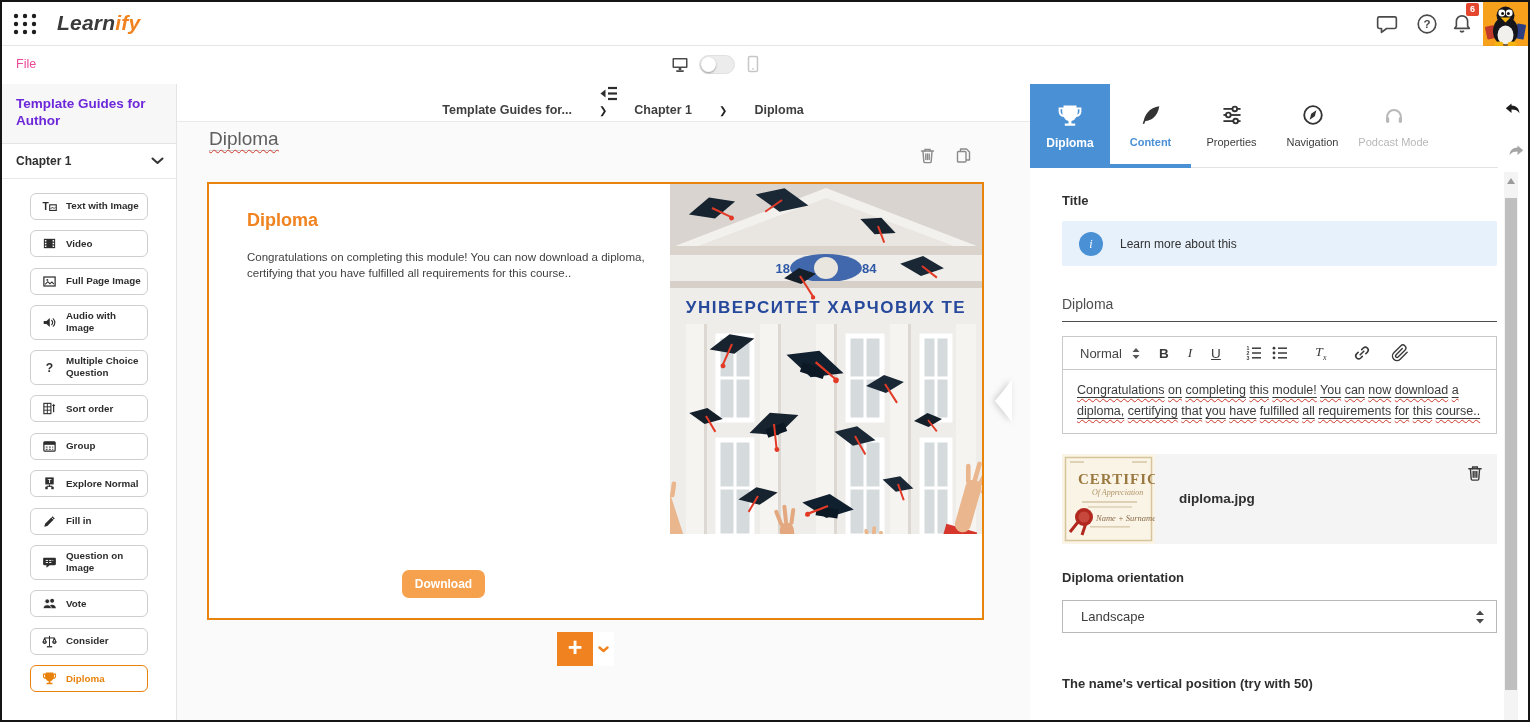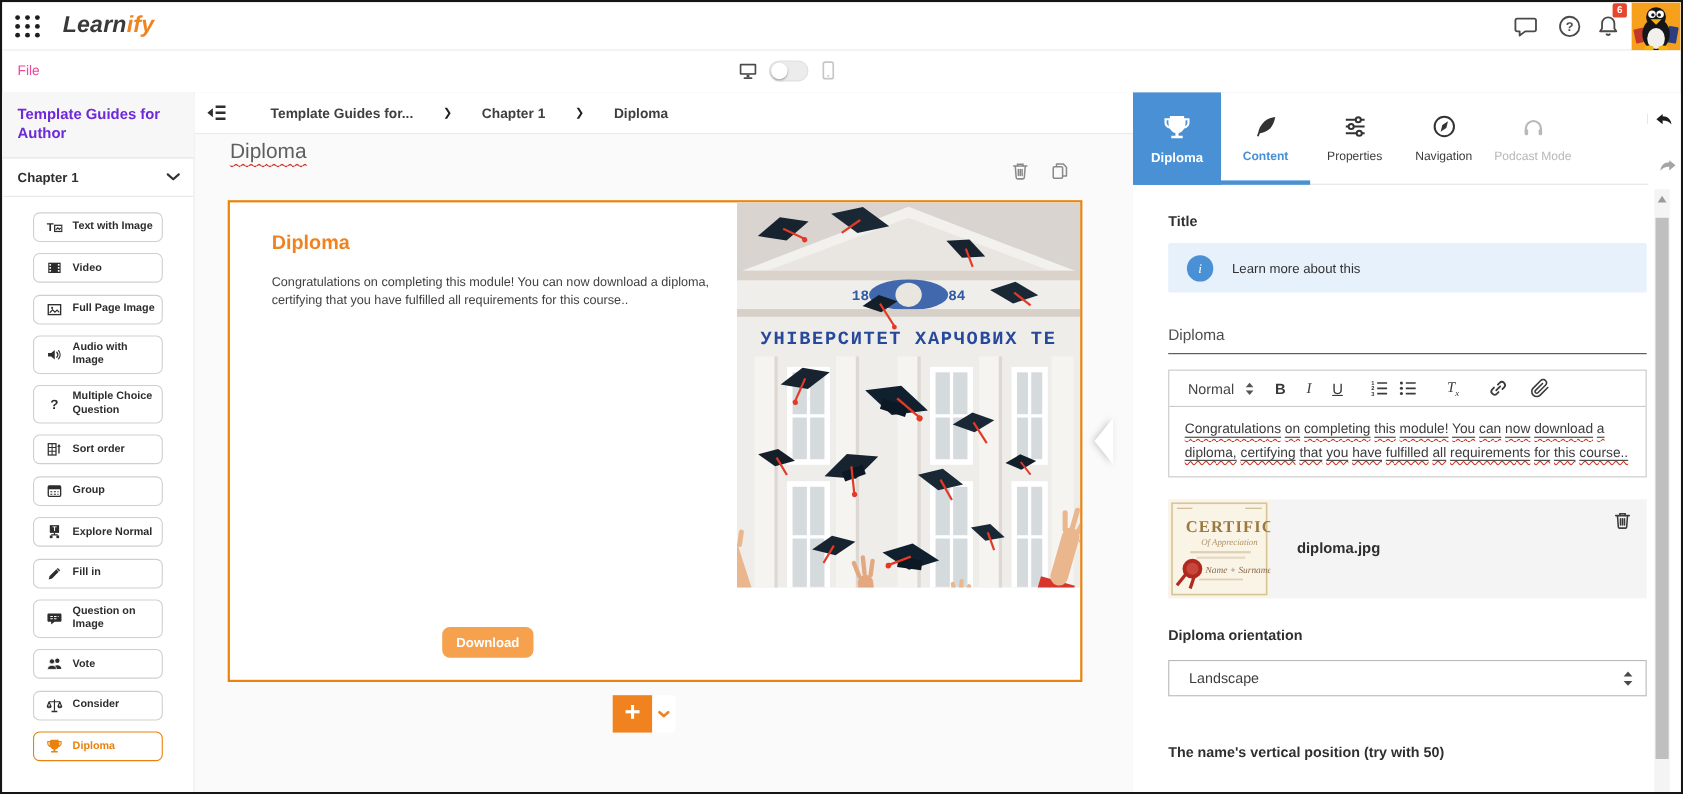--- a/index.html
+++ b/index.html
@@ -46,38 +46,38 @@
   .side-item { width:118px; min-height:27px; border:1px solid #cfcfcf; border-radius:6px; background:#fff;
                display:flex; align-items:center; gap:9px; padding:4px 6px 4px 11px; cursor:pointer; color:#2d2d2d; }
   .side-item .si-icon { width:15px; height:15px; flex:0 0 15px; color:#2d2d2d; }
   .side-item .si-label { font-size:9.8px; font-weight:bold; line-height:1.25; color:#2d2d2d; }
   .side-item.active { border:1.5px solid #E8820D; }
   .side-item.active .si-label, .side-item.active .si-icon { color:#E8820D; }
 
   
   .main { position:absolute; left:175px; top:82px; width:853px; height:640px; background:#fafafa; }
   .crumbbar { position:absolute; left:0; top:0; width:100%; height:38px; background:#fff; border-bottom:1px solid #e9e9e9;
-              display:flex; align-items:center; }
+              display:flex; align-items:center;flex-direction:column; }
   .crumb-outline { width:19px; height:19px; margin:0 0 0 11px; color:#2e2e2e; cursor:pointer; }
   .crumbs { display:flex; align-items:center; margin-left:39px; gap:27px; font-size:12.5px; font-weight:600; color:#3f3f3f; }
   .crumb { cursor:pointer; }
   .crumb-sep { font-size:10px; font-weight:bold; color:#222; }
   .page-title { position:absolute; left:32px; top:44px; font-size:19px; color:#5f5f5f; }
   .squiggle { text-decoration:underline wavy #cf3a2b; text-decoration-thickness:1px; text-underline-offset:4px;
               border-bottom:1px solid #cfcfcf; padding-bottom:1px; }
   .tool-ic { position:absolute; top:62px; width:19px; height:19px; color:#8a8a8a; cursor:pointer; }
   .trash-main { left:741px; }
   .copy-main  { left:777px; }
   .card { position:absolute; left:30px; top:98px; width:777px; height:438px; background:#fff; border:2px solid #E8830C; }
   .card-left { position:absolute; left:0; top:0; width:463px; height:100%; }
   .card-title { position:absolute; left:38px; top:26px; font-size:18px; font-weight:bold; color:#F0831F; }
   .card-body { position:absolute; left:38px; top:66px; width:425px; font-size:11.5px; color:#3f3f3f; line-height:1.35; }
   .download-btn { position:absolute; left:193px; top:386px; width:83px; height:28px; background:#F6A14D; border-radius:7px;
                   color:#fff; font-size:12px; font-weight:bold; text-align:center; line-height:28px; cursor:pointer; }
-  .card-photo { position:absolute; right:0; top:0; width:312px; height:350px; overflow:hidden;font-family:Liberation Mono, monospace; }
+  .card-photo { position:absolute; right:0; top:0; width:312px; height:350px; overflow:hidden; }
   .add-btn { position:absolute; left:380px; top:548px; width:36px; height:34px; background:#F0831F; color:#fff;
              font-size:25px; font-weight:bold; text-align:center; line-height:31px; cursor:pointer; }
   .add-chev { position:absolute; left:416px; top:548px; width:21px; height:34px; background:#fff;
               display:flex; align-items:center; justify-content:center; cursor:pointer; }
   .panel-handle { position:absolute; left:818px; top:296px; width:0; height:0;
                   border-top:21px solid transparent; border-bottom:21px solid transparent; border-right:17px solid #fff;
                   filter:drop-shadow(-2px 0 3px rgba(0,0,0,.18)); cursor:pointer; }
 
   
   .panel { position:absolute; left:1028px; top:82px; width:468px; height:640px; background:#fff; }

